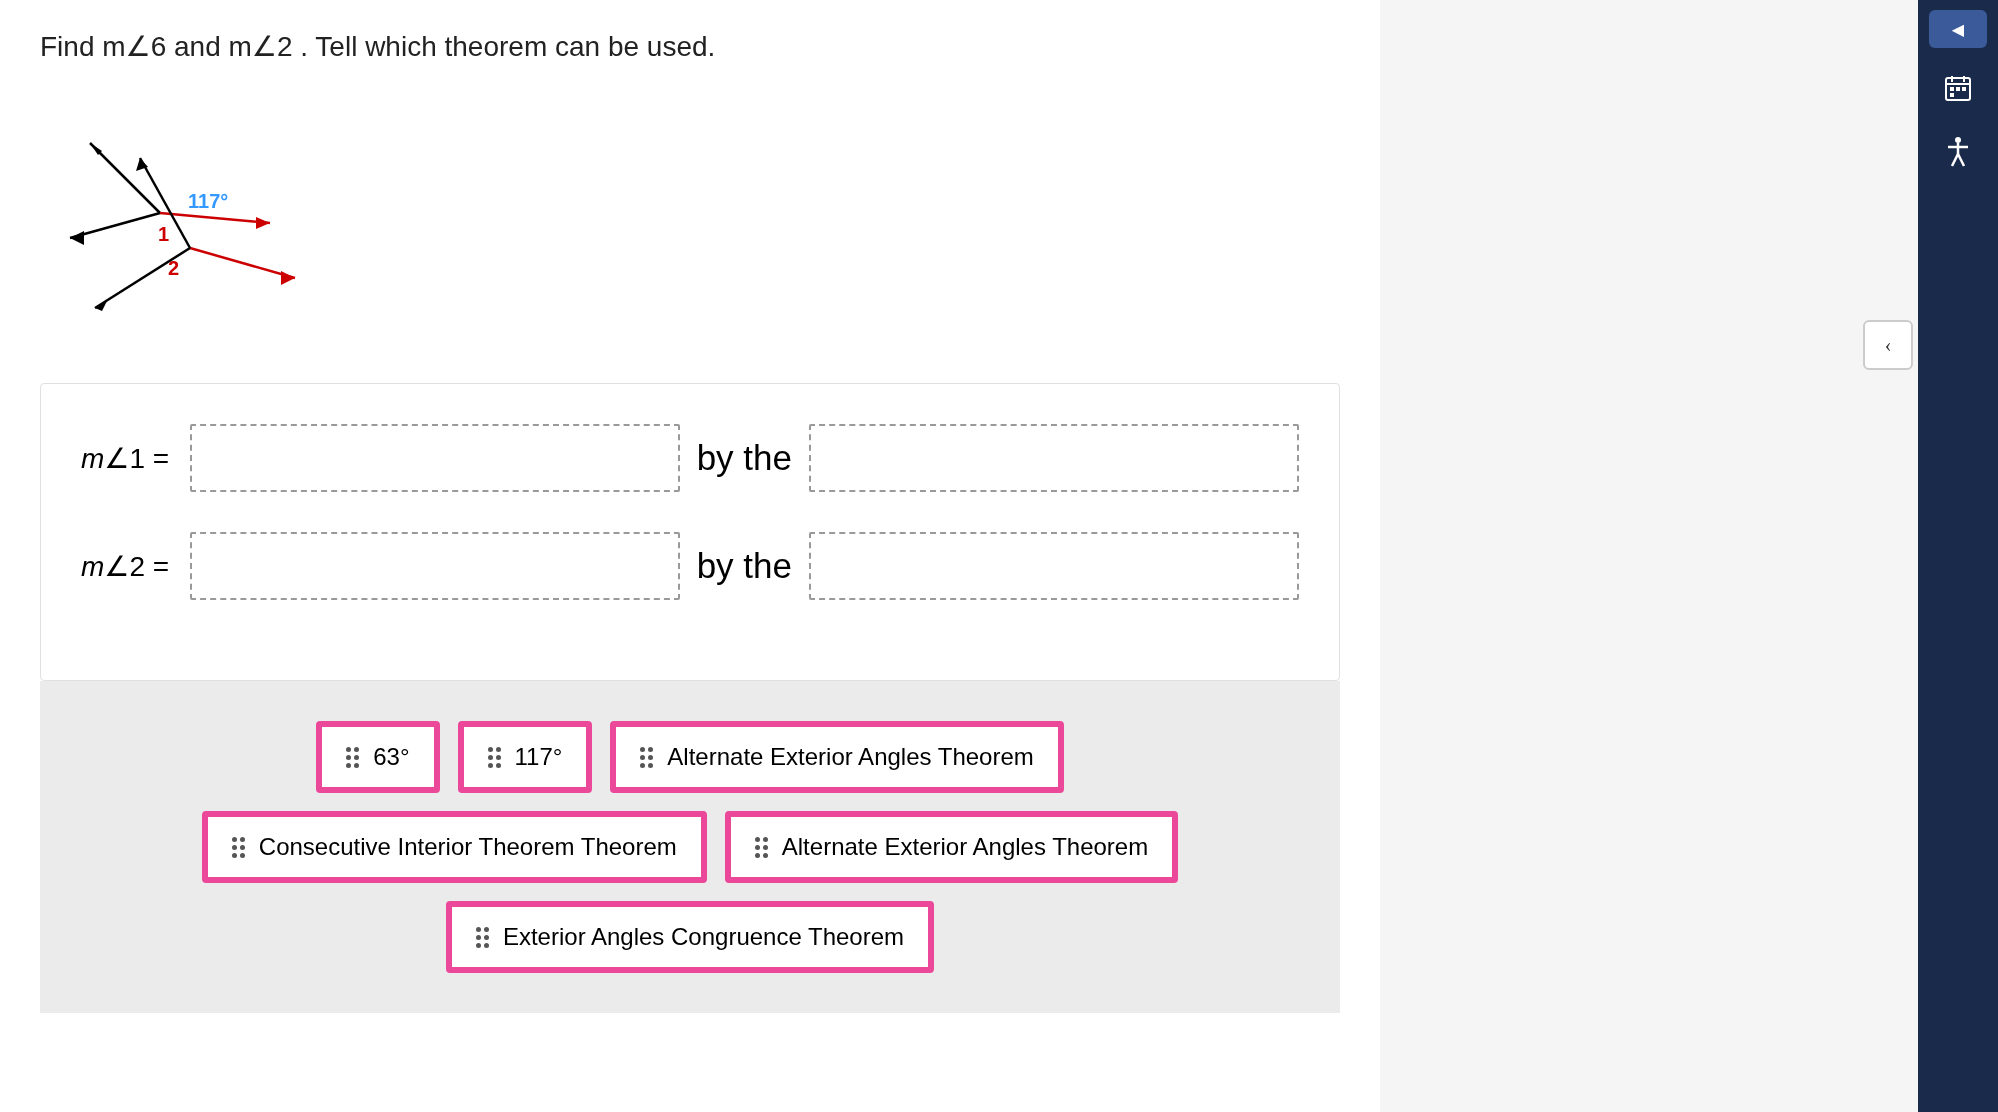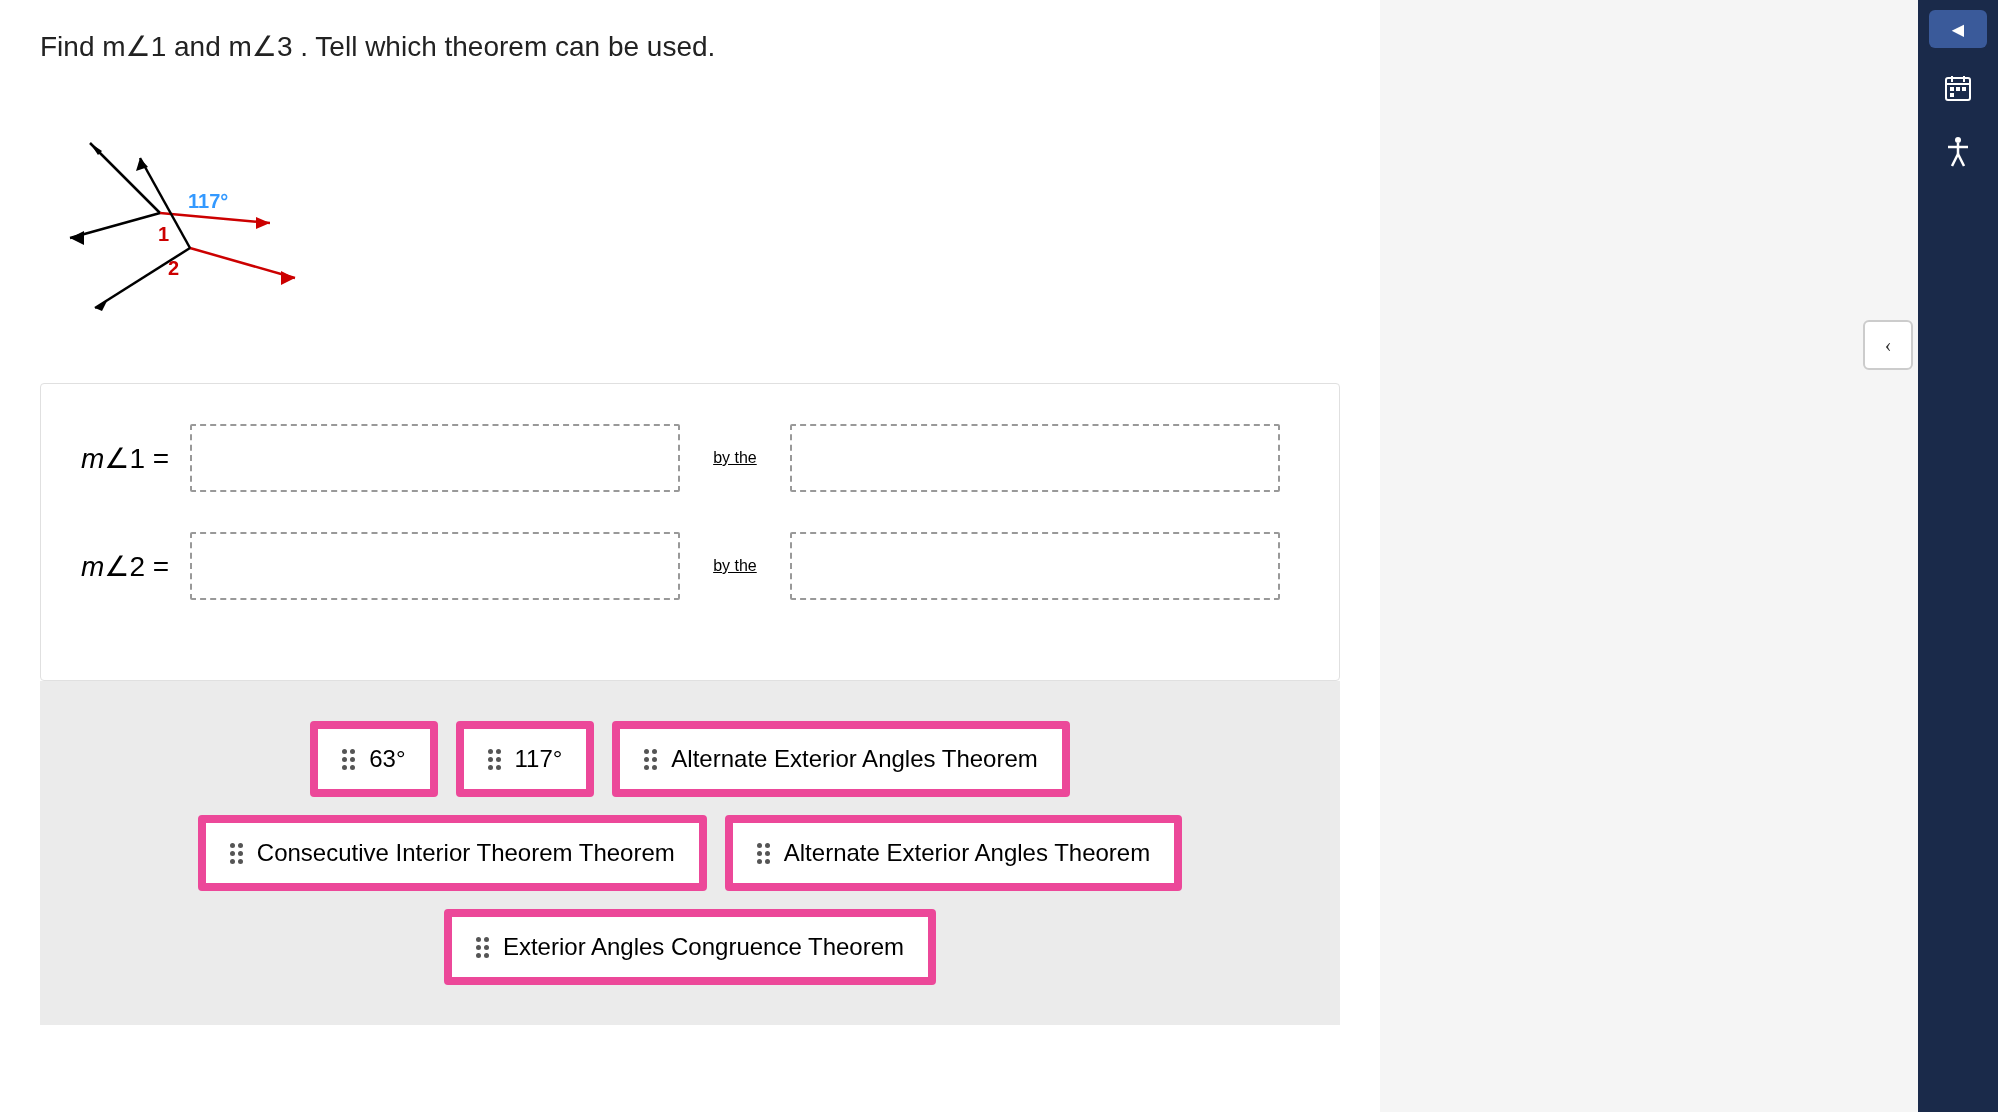--- a/index.html
+++ b/index.html
@@ -63,25 +63,24 @@
 
     .drop-box {
       border: 2px dashed #999;
       min-width: 490px;
       height: 68px;
       border-radius: 2px;
       background: white;
     }
 
     .by-the {
-      font-size: 16px;
+      font-size: 35px;
       font-family: Arial, sans-serif;
       white-space: nowrap;
-      margin: 0 22px;
-      text-decoration: underline;
+      margin: 0 6px;
     }
 
     .drop-box-theorem {
       border: 2px dashed #999;
       min-width: 490px;
       height: 68px;
       border-radius: 2px;
       background: white;
     }
 
@@ -91,21 +90,21 @@
       padding: 40px 60px;
       display: flex;
       flex-wrap: wrap;
       gap: 18px;
       align-items: center;
       justify-content: center;
     }
 
     .drag-item {
       background: white;
-      border: 8px solid #ec4899;
+      border: 6px solid #ec4899;
       border-radius: 4px;
       padding: 16px 24px;
       font-size: 24px;
       font-family: Arial, sans-serif;
       cursor: grab;
       display: flex;
       align-items: center;
       gap: 10px;
       white-space: nowrap;
     }
@@ -183,21 +182,21 @@
       width: 280px;
       height: 260px;
     }
   </style>
 </head>
 <body>
 
 <div class="main-content">
 
   <div class="problem-statement">
-    <span>Find m∠1 and m∠3 . Tell which theorem can be  used.</span>
+    <span>Find m∠6 and m∠2 . Tell which theorem can be  used.</span>
   </div>
 
   <div class="diagram-area">
     <svg class="diagram-svg" viewBox="0 0 280 260">
 
       <line x1="120" y1="120" x2="50" y2="50" stroke="black" stroke-width="2.5"></line>
 
       <polygon points="50,50 58,62 62,58" fill="black"></polygon>
 
       <line x1="120" y1="120" x2="230" y2="130" stroke="#cc0000" stroke-width="2.5"></line>

